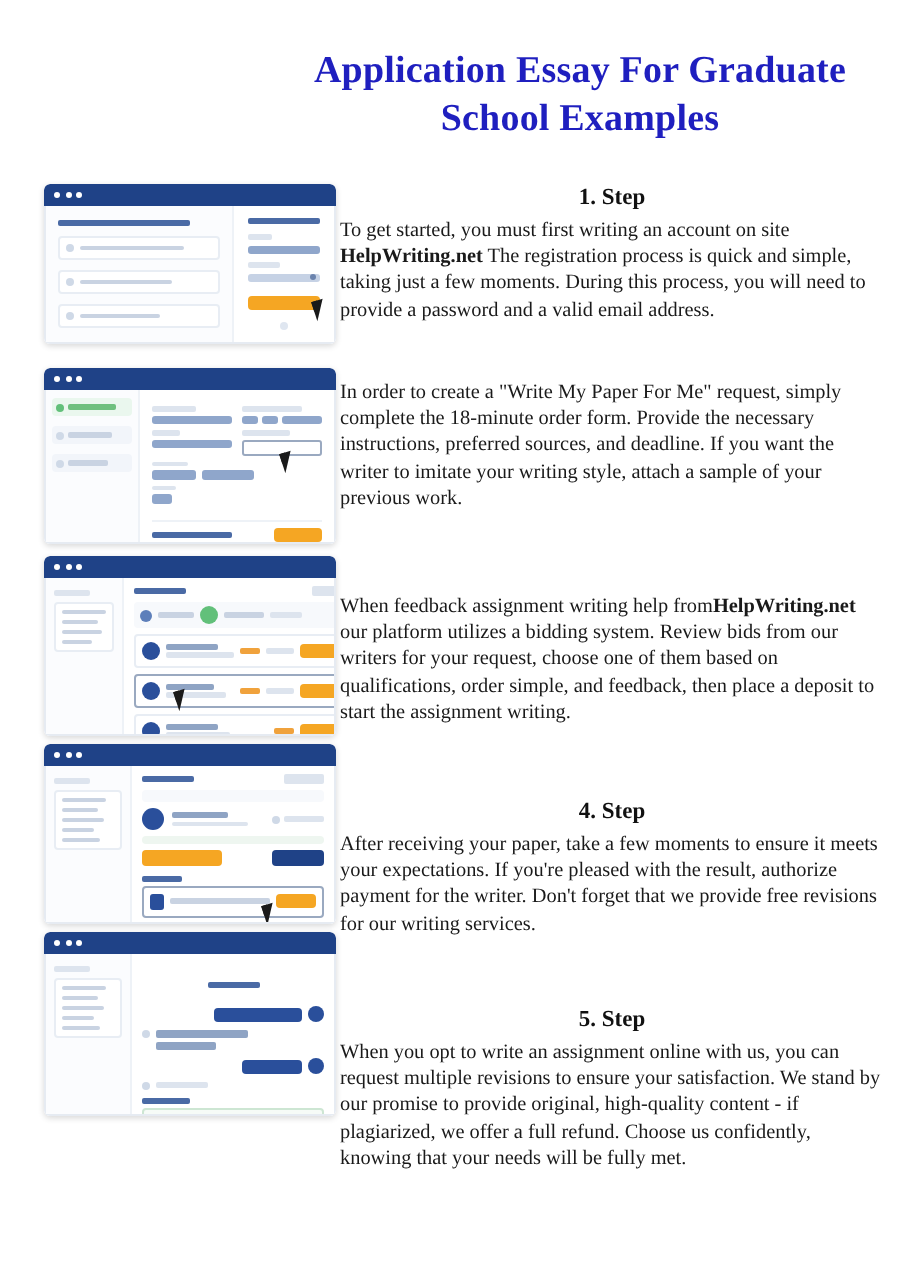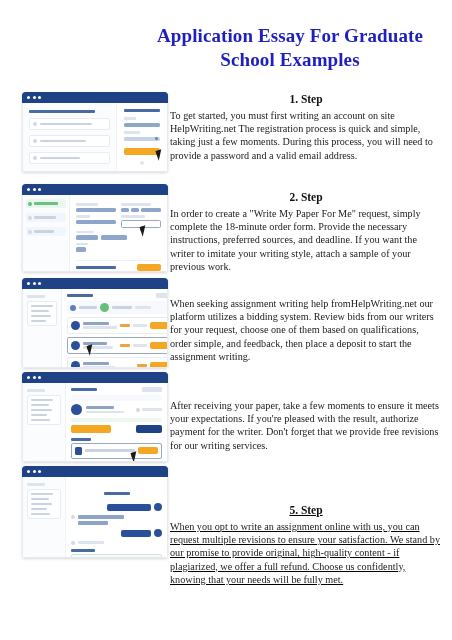--- a/index.html
+++ b/index.html
@@ -53,28 +53,28 @@
     line-height: 15px;
     color: #111111;
     margin-bottom: 2px;
   }
   .step-body {
     font-size: 10.2px;
     line-height: 13.2px;
     color: #1a1a1a;
     text-align: left;
   }
-  .step-body b { font-weight: normal; margin-top: 18px; }
+  .step-body b { font-weight: bold; margin-top: 18px; }
 
   
   .step-1 { height: 86px; }
   .step-2 { height: 95px; }
   .step-3 { height: 90px; }
   .step-4 { height: 92px; }
-  .step-5 { height: 95px; text-decoration: underline; }
+  .step-5 { height: 95px; }
 
   
   .shot {
     position: absolute;
     left: 22px;
     width: 146px;
     background: #ffffff;
     border-radius: 3px;
     box-shadow: 0 1px 3px rgba(0,0,0,0.16);
     overflow: hidden;
@@ -205,29 +205,29 @@
   <div class="doc-title">Application Essay For Graduate School Examples</div>
 
   <div class="steps">
 
     <div class="step-block step-1">
       <div class="step-head">1. Step</div>
       <div class="step-body"><span>To get started, you must first writing an account on site </span><b>HelpWriting.net</b><span> The registration process is quick and simple, taking just a few moments. During this process, you will need to provide a password and a valid email address.</span></div>
     </div>
 
     <div class="step-block step-2">
-      <div class="step-head">2. Step</div>
       <div class="step-body"><span>In order to create a "Write My Paper For Me" request, simply complete the 18-minute order form. Provide the necessary instructions, preferred sources, and deadline. If you want the writer to imitate your writing style, attach a sample of your previous work.</span><b></b><span></span></div>
     </div>
 
     <div class="step-block step-3">
-      <div class="step-body"><span>When seeking assignment writing help from</span><b>HelpWriting.net</b><span> our platform utilizes a bidding system. Review bids from our writers for your request, choose one of them based on qualifications, order simple, and feedback, then place a deposit to start the assignment writing.</span></div>
+      <div class="step-body"><span>When feedback assignment writing help from</span><b>HelpWriting.net</b><span> our platform utilizes a bidding system. Review bids from our writers for your request, choose one of them based on qualifications, order simple, and feedback, then place a deposit to start the assignment writing.</span></div>
     </div>
 
     <div class="step-block step-4">
+      <div class="step-head">4. Step</div>
       <div class="step-body"><span>After receiving your paper, take a few moments to ensure it meets your expectations. If you're pleased with the result, authorize payment for the writer. Don't forget that we provide free revisions for our writing services.</span><b></b><span></span></div>
     </div>
 
     <div class="step-block step-5">
       <div class="step-head">5. Step</div>
       <div class="step-body"><span>When you opt to write an assignment online with us, you can request multiple revisions to ensure your satisfaction. We stand by our promise to provide original, high-quality content - if plagiarized, we offer a full refund. Choose us confidently, knowing that your needs will be fully met.</span><b></b><span></span></div>
     </div>
 
   </div>
 

